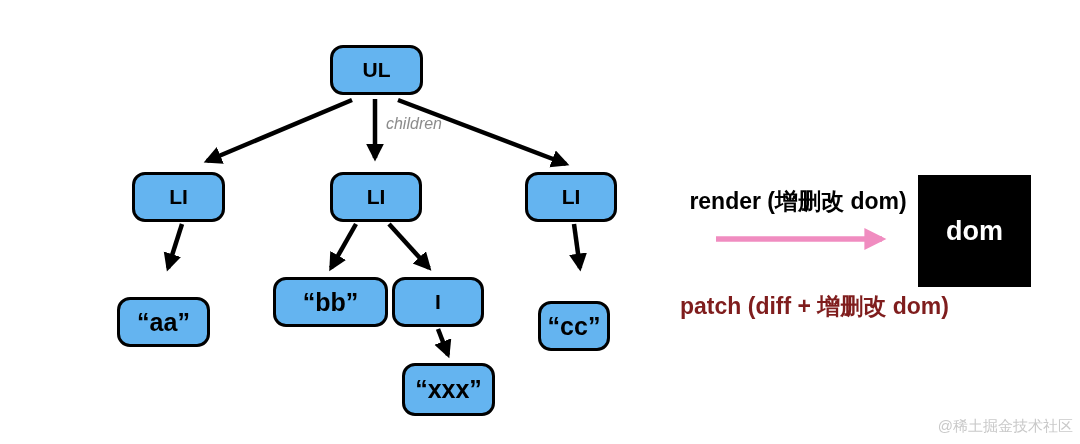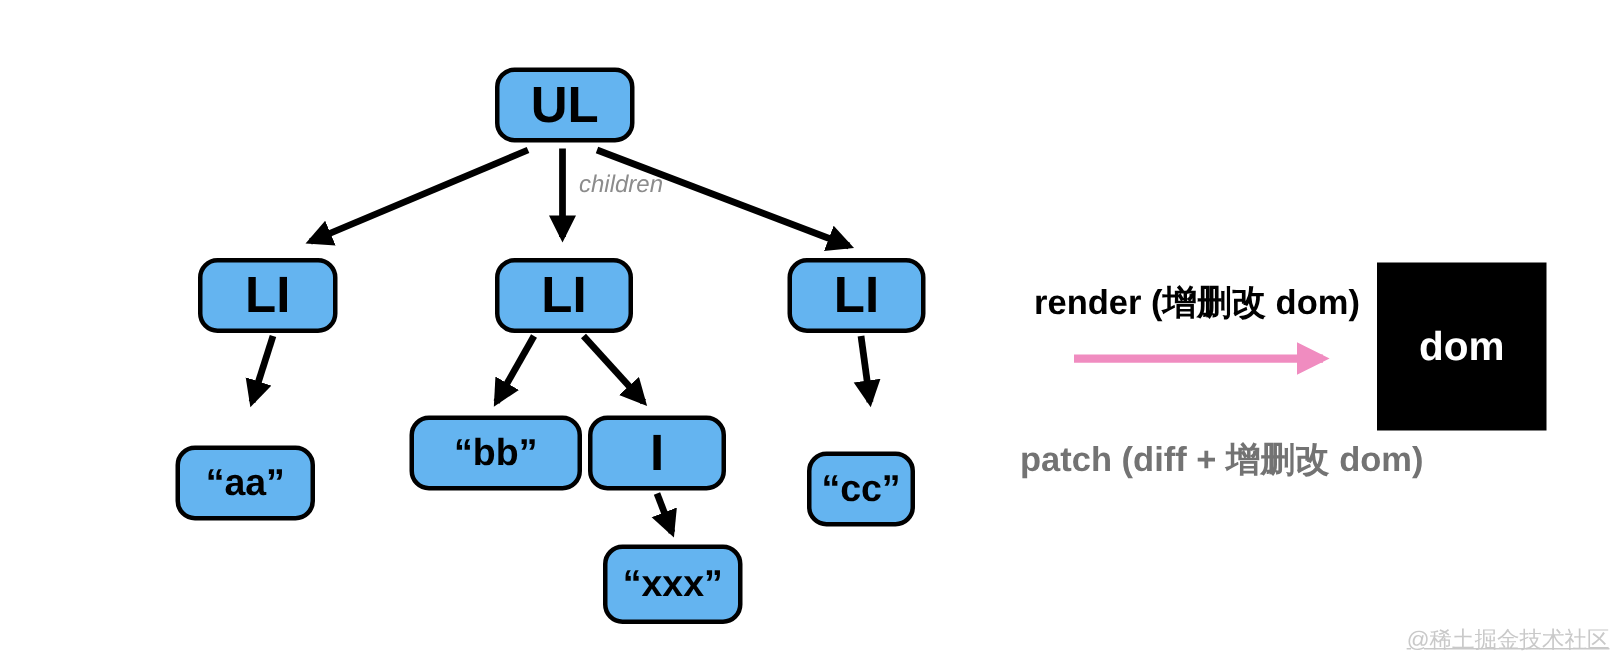--- a/index.html
+++ b/index.html
@@ -35,21 +35,21 @@
   .node {
     position: absolute;
     box-sizing: border-box;
     background: var(--node-fill, #64b4f0);
     border: 3.5px solid var(--node-border, #000);
     border-radius: 13px;
     display: flex;
     align-items: center;
     justify-content: center;
     font-weight: bold;
-    font-size: 34px;
+    font-size: 21px;
     color: #000;
   }
   .node.quoted { font-size: 25px; }
 
   .n-ul  { left: 330px; top:  45px; width: 93px; height: 50px; }
   .n-li1 { left: 132px; top: 172px; width: 93px; height: 50px; }
   .n-li2 { left: 330px; top: 172px; width: 92px; height: 50px; }
   .n-li3 { left: 525px; top: 172px; width: 92px; height: 50px; }
   .n-aa  { left: 117px; top: 277px; width: 93px; height: 50px; margin-top: 20px; }
   .n-bb  { left: 273px; top: 277px; width: 115px; height: 50px; }
@@ -74,21 +74,21 @@
     font-size: 23px;
     font-weight: bold;
     color: #000;
     white-space: nowrap;
   }
   .patch-label {
     position: absolute;
     left: 680px; top: 291px;
     font-size: 23px;
     font-weight: bold;
-    color: #737373;
+    color: #7f1d1d;
     white-space: nowrap;
   }
   .dom-box {
     position: absolute;
     left: 918px; top: 175px;
     width: 113px; height: 112px;
     background: var(--dom-bg, #000);
     display: flex;
     align-items: center;
     justify-content: center;
@@ -96,21 +96,20 @@
   .dom-box .dom-text {
     color: var(--dom-fg, #fff);
     font-size: 27px;
     font-weight: bold;
   }
   .watermark {
     position: absolute;
     right: 7px; top: 417px;
     font-size: 15px;
     color: var(--watermark, #c9c9c9);
-    text-decoration: underline;
   }
 </style>
 </head>
 <body>
 
 <div id="stage">
 
   <svg id="edges" viewBox="0 0 1080 444" xmlns="http://www.w3.org/2000/svg">
     <defs>
       <marker id="ah" markerWidth="5" markerHeight="5" refX="3.2" refY="2" orient="auto" markerUnits="strokeWidth">

